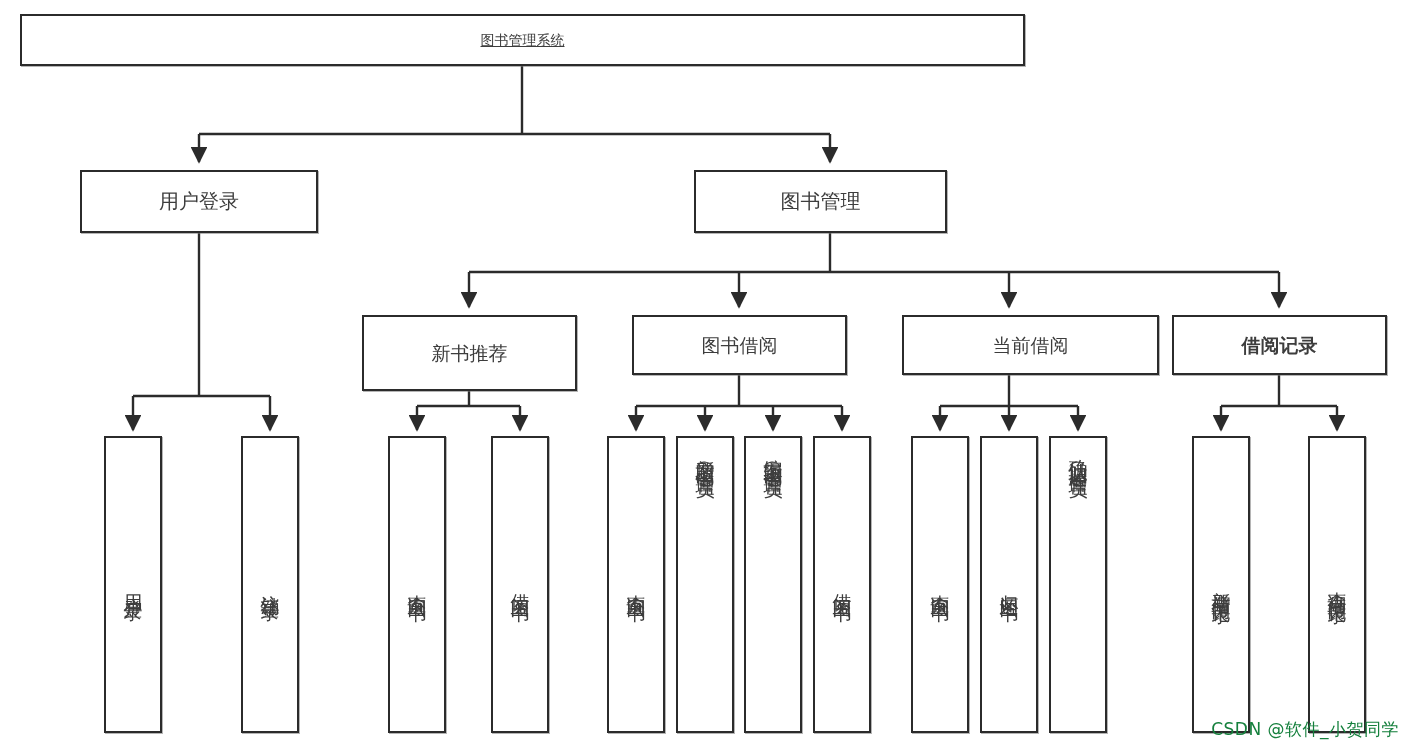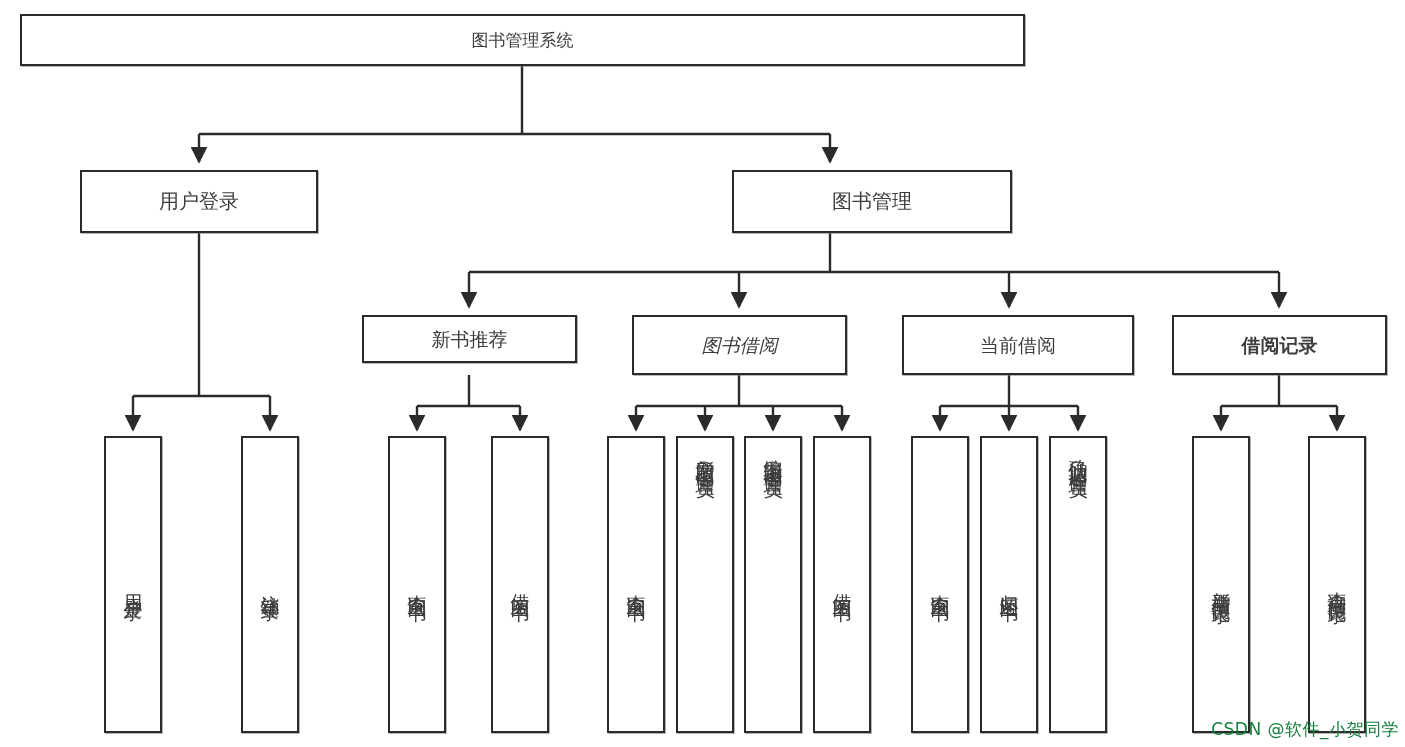--- a/index.html
+++ b/index.html
@@ -35,21 +35,21 @@
     justify-content: center;
     color: #3a3a3a;
     box-shadow: 1px 1px 0 rgba(120,120,120,0.55);
   }
   .node .lbl {
     display: block;
     line-height: 1.18;
     text-align: center;
     color: #3d3d3d;
   }
-  .node.root .lbl { font-size: 17px; }
+  .node.root .lbl { font-size: 14px; text-decoration: underline; }
   .node.lvl2 .lbl { font-size: 20px; }
   .node.lvl3 .lbl { font-size: 19px; }
   .node.leaf {
     align-items: flex-start;
     justify-content: center;
     padding-top: 6px;
   }
   .node.leaf .lbl {
     font-size: 19px;
     writing-mode: vertical-rl;
@@ -128,31 +128,31 @@
     </g>
   </svg>
 
   <div class="node root" style="left:20px; top:14px; width:1005px; height:52px;">
     <span class="lbl">图书管理系统</span>
   </div>
 
   <div class="node lvl2" style="left:80px; top:170px; width:238px; height:63px;">
     <span class="lbl">用户登录</span>
   </div>
-  <div class="node lvl2" style="left:732px; top:170px; width:280px; height:63px;align-items:center;">
+  <div class="node lvl2" style="left:694px; top:170px; width:253px; height:63px;align-items:center;">
     <span class="lbl">图书管理</span>
   </div>
 
-  <div class="node lvl3" style="left:362px; top:315px; width:215px; height:48px;">
+  <div class="node lvl3" style="left:362px; top:315px; width:215px; height:76px;">
     <span class="lbl">新书推荐</span>
   </div>
-  <div class="node lvl3" style="left:632px; top:315px; width:215px; height:60px;font-style:italic;">
+  <div class="node lvl3" style="left:632px; top:315px; width:215px; height:60px;">
     <span class="lbl">图书借阅</span>
   </div>
-  <div class="node lvl3" style="left:902px; top:315px; width:232px; height:60px;">
+  <div class="node lvl3" style="left:902px; top:315px; width:257px; height:60px;">
     <span class="lbl">当前借阅</span>
   </div>
   <div class="node lvl3" style="left:1172px; top:315px; width:215px; height:60px;font-weight:bold;">
     <span class="lbl">借阅记录</span>
   </div>
 
   <div class="node leaf mid" style="left:104px; top:436px; width:58px; height:297px;">
     <span class="lbl">用户登录</span>
   </div>
   <div class="node leaf mid" style="left:241px; top:436px; width:58px; height:297px;">

